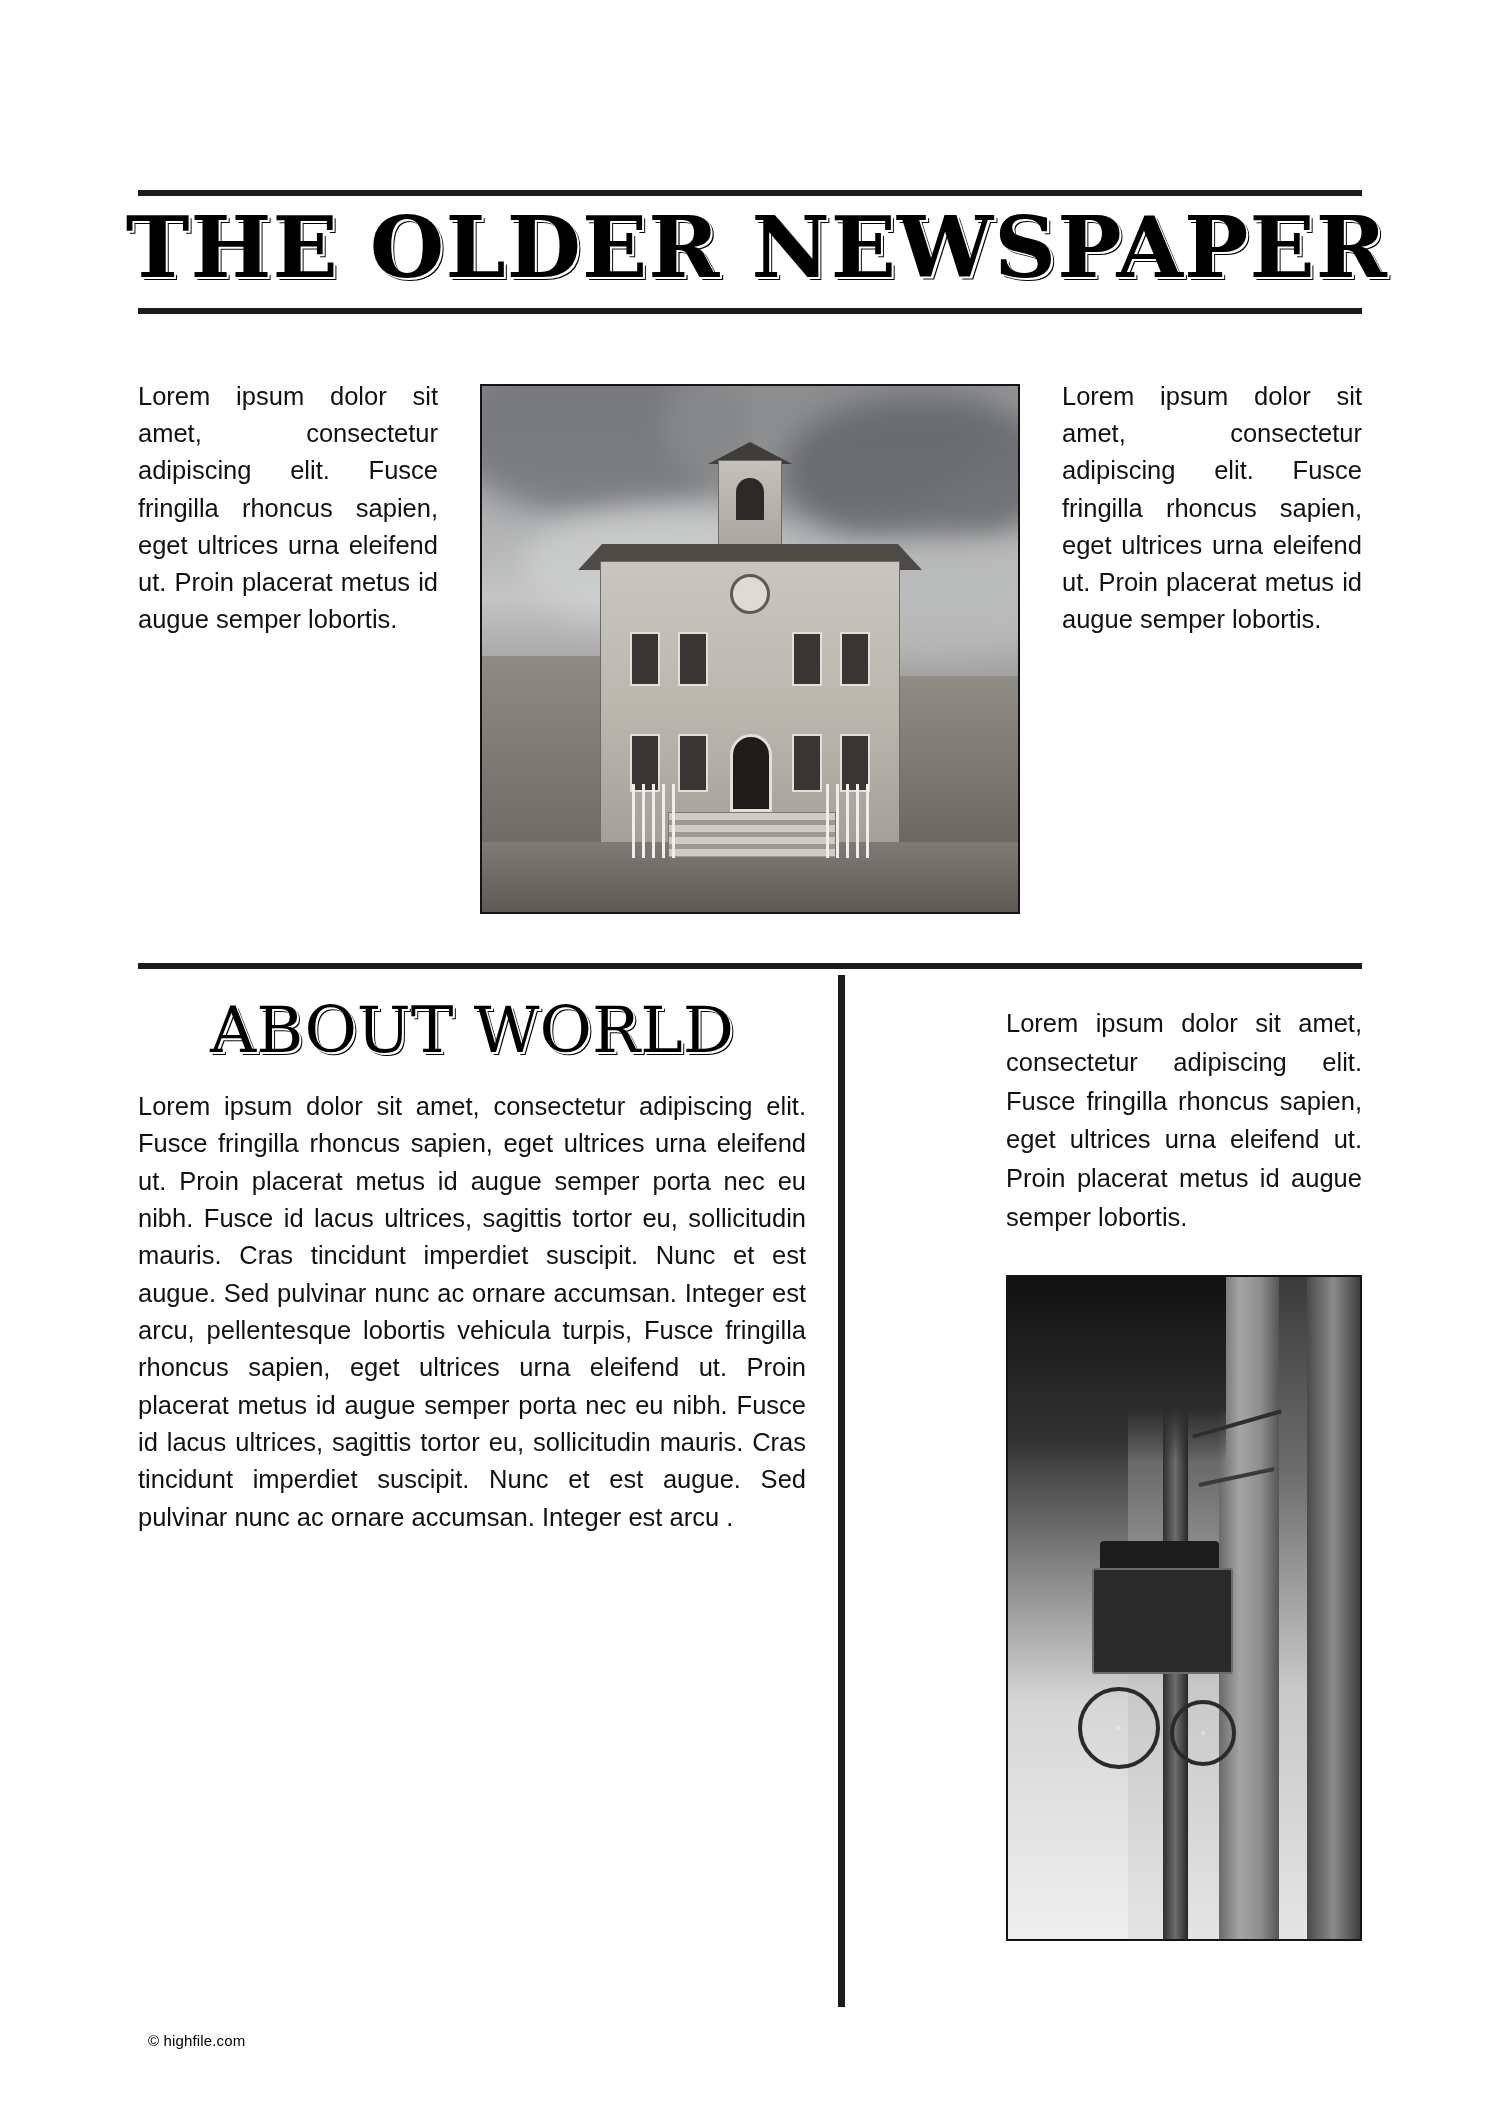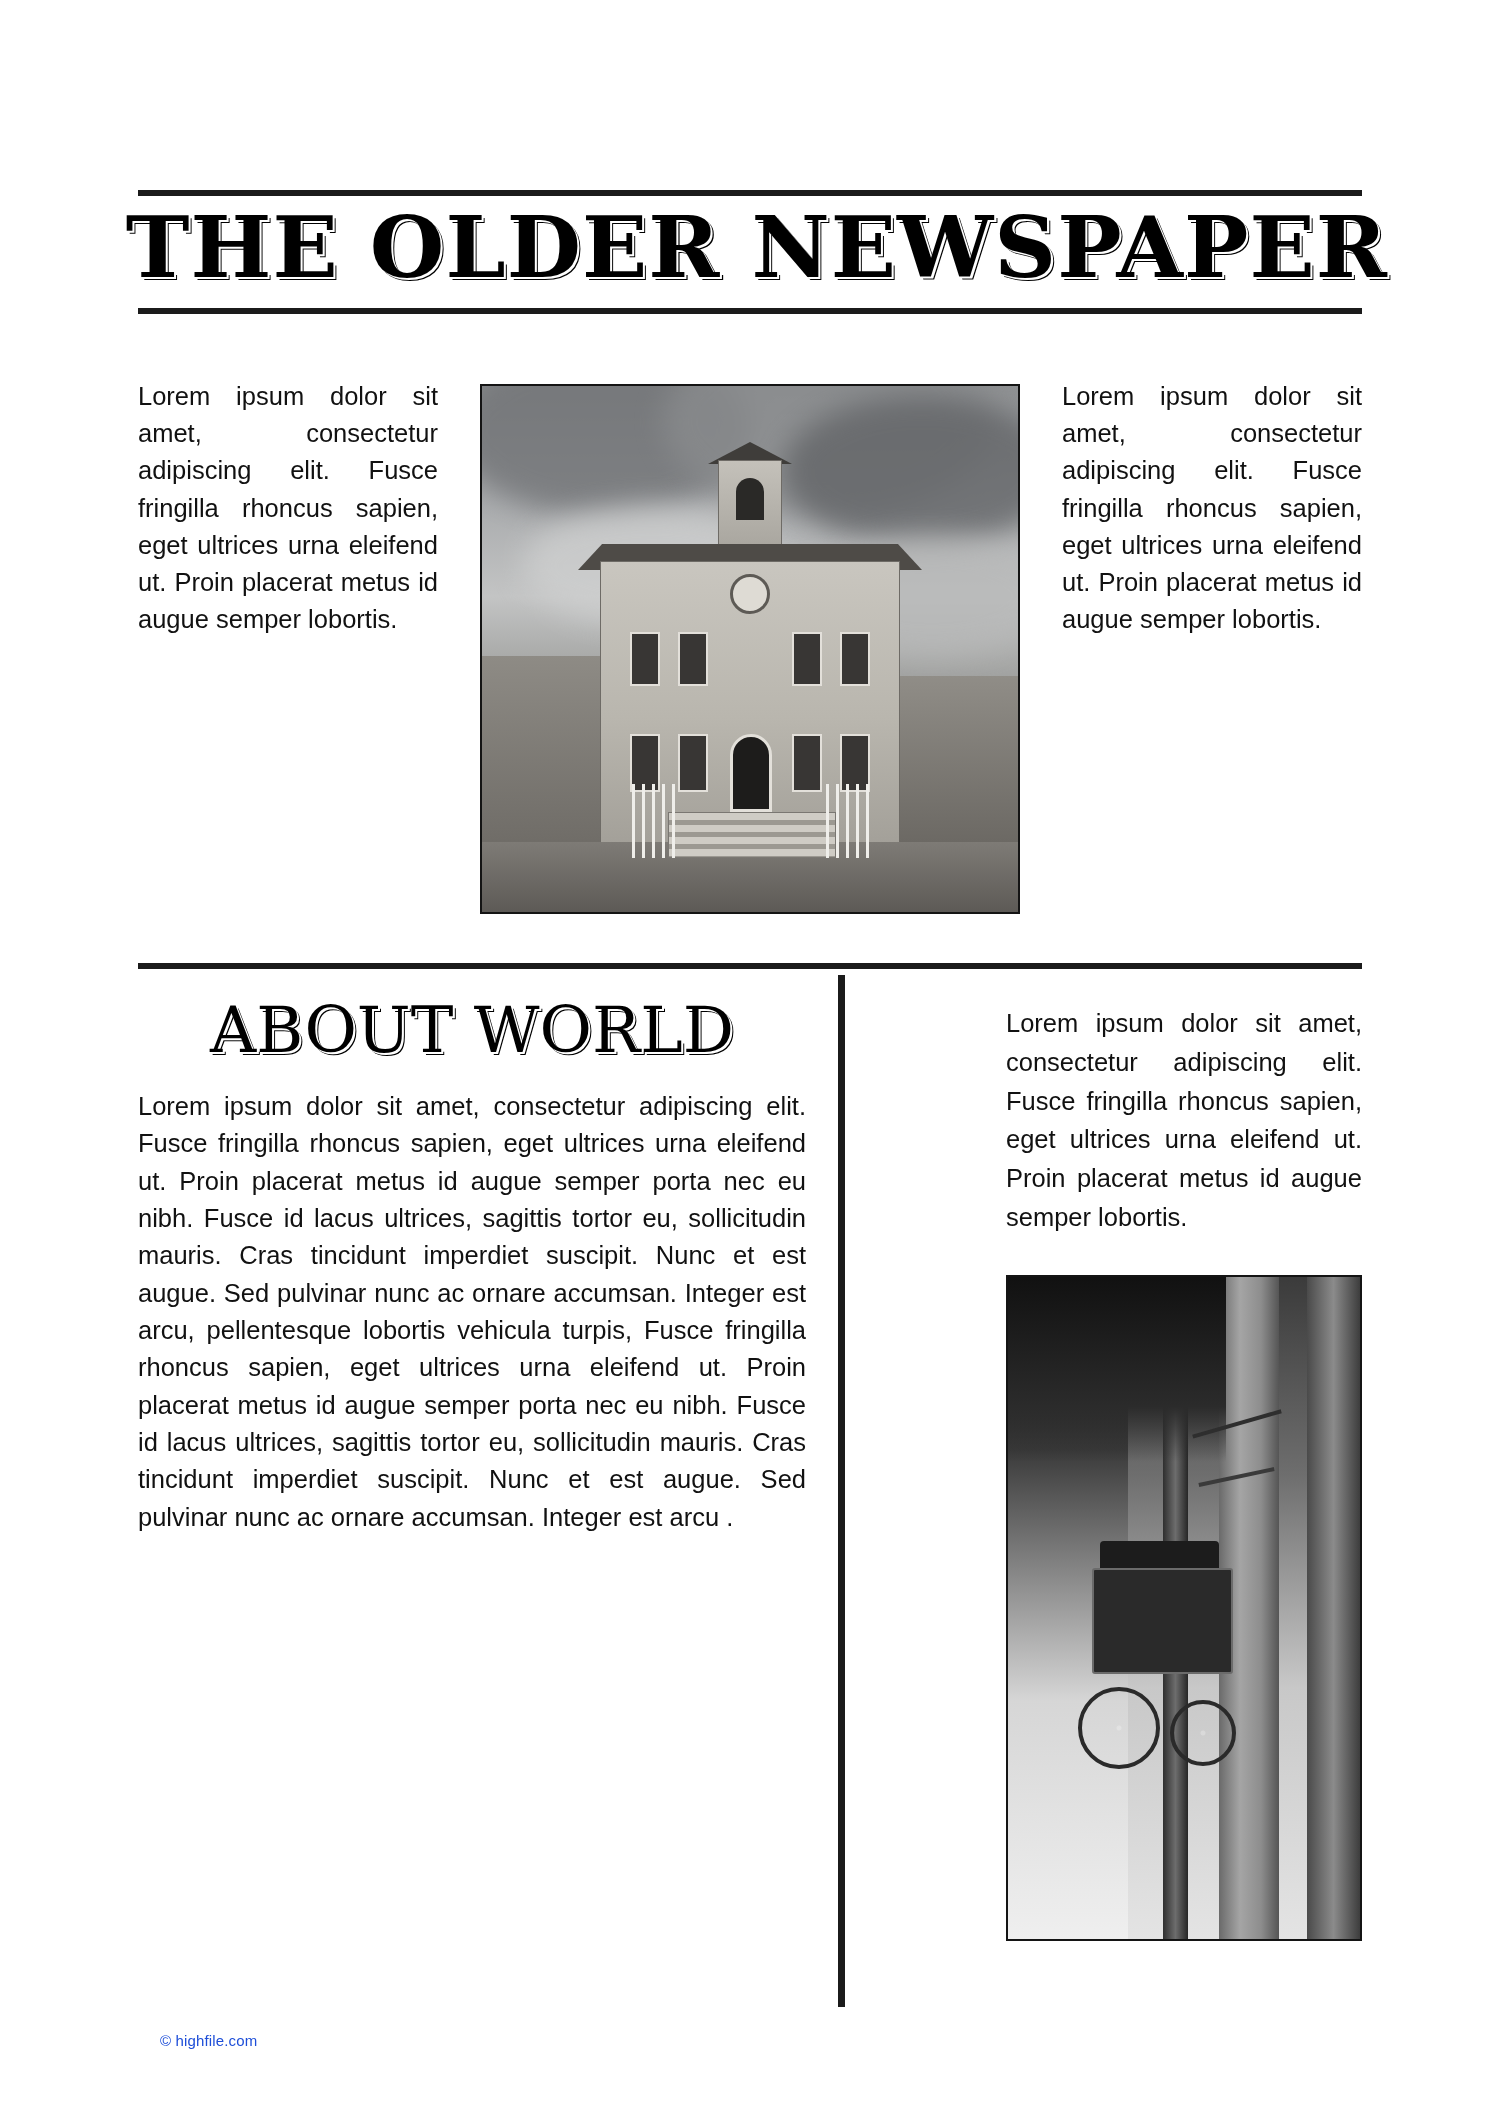--- a/index.html
+++ b/index.html
@@ -338,24 +338,24 @@
     position: absolute; left: 52%; top: 22%; width: 26%; height: 4px;
     background: #2e2e2e; transform: rotate(-16deg);
   }
   .bk-handle2 {
     position: absolute; left: 54%; top: 30%; width: 22%; height: 4px;
     background: #3a3a3a; transform: rotate(-12deg);
   }
 
   .credit {
     position: absolute;
-    left: 160px;
+    left: 148px;
     top: 2032px;
     font-size: 15px;
-    color: #1d4ed8;
+    color: #000000;
     letter-spacing: 0.01em;
   }
 </style>
 </head>
 <body>
 
 <div class="page">
 
   <div class="masthead">
     <div class="rule-top"></div>

